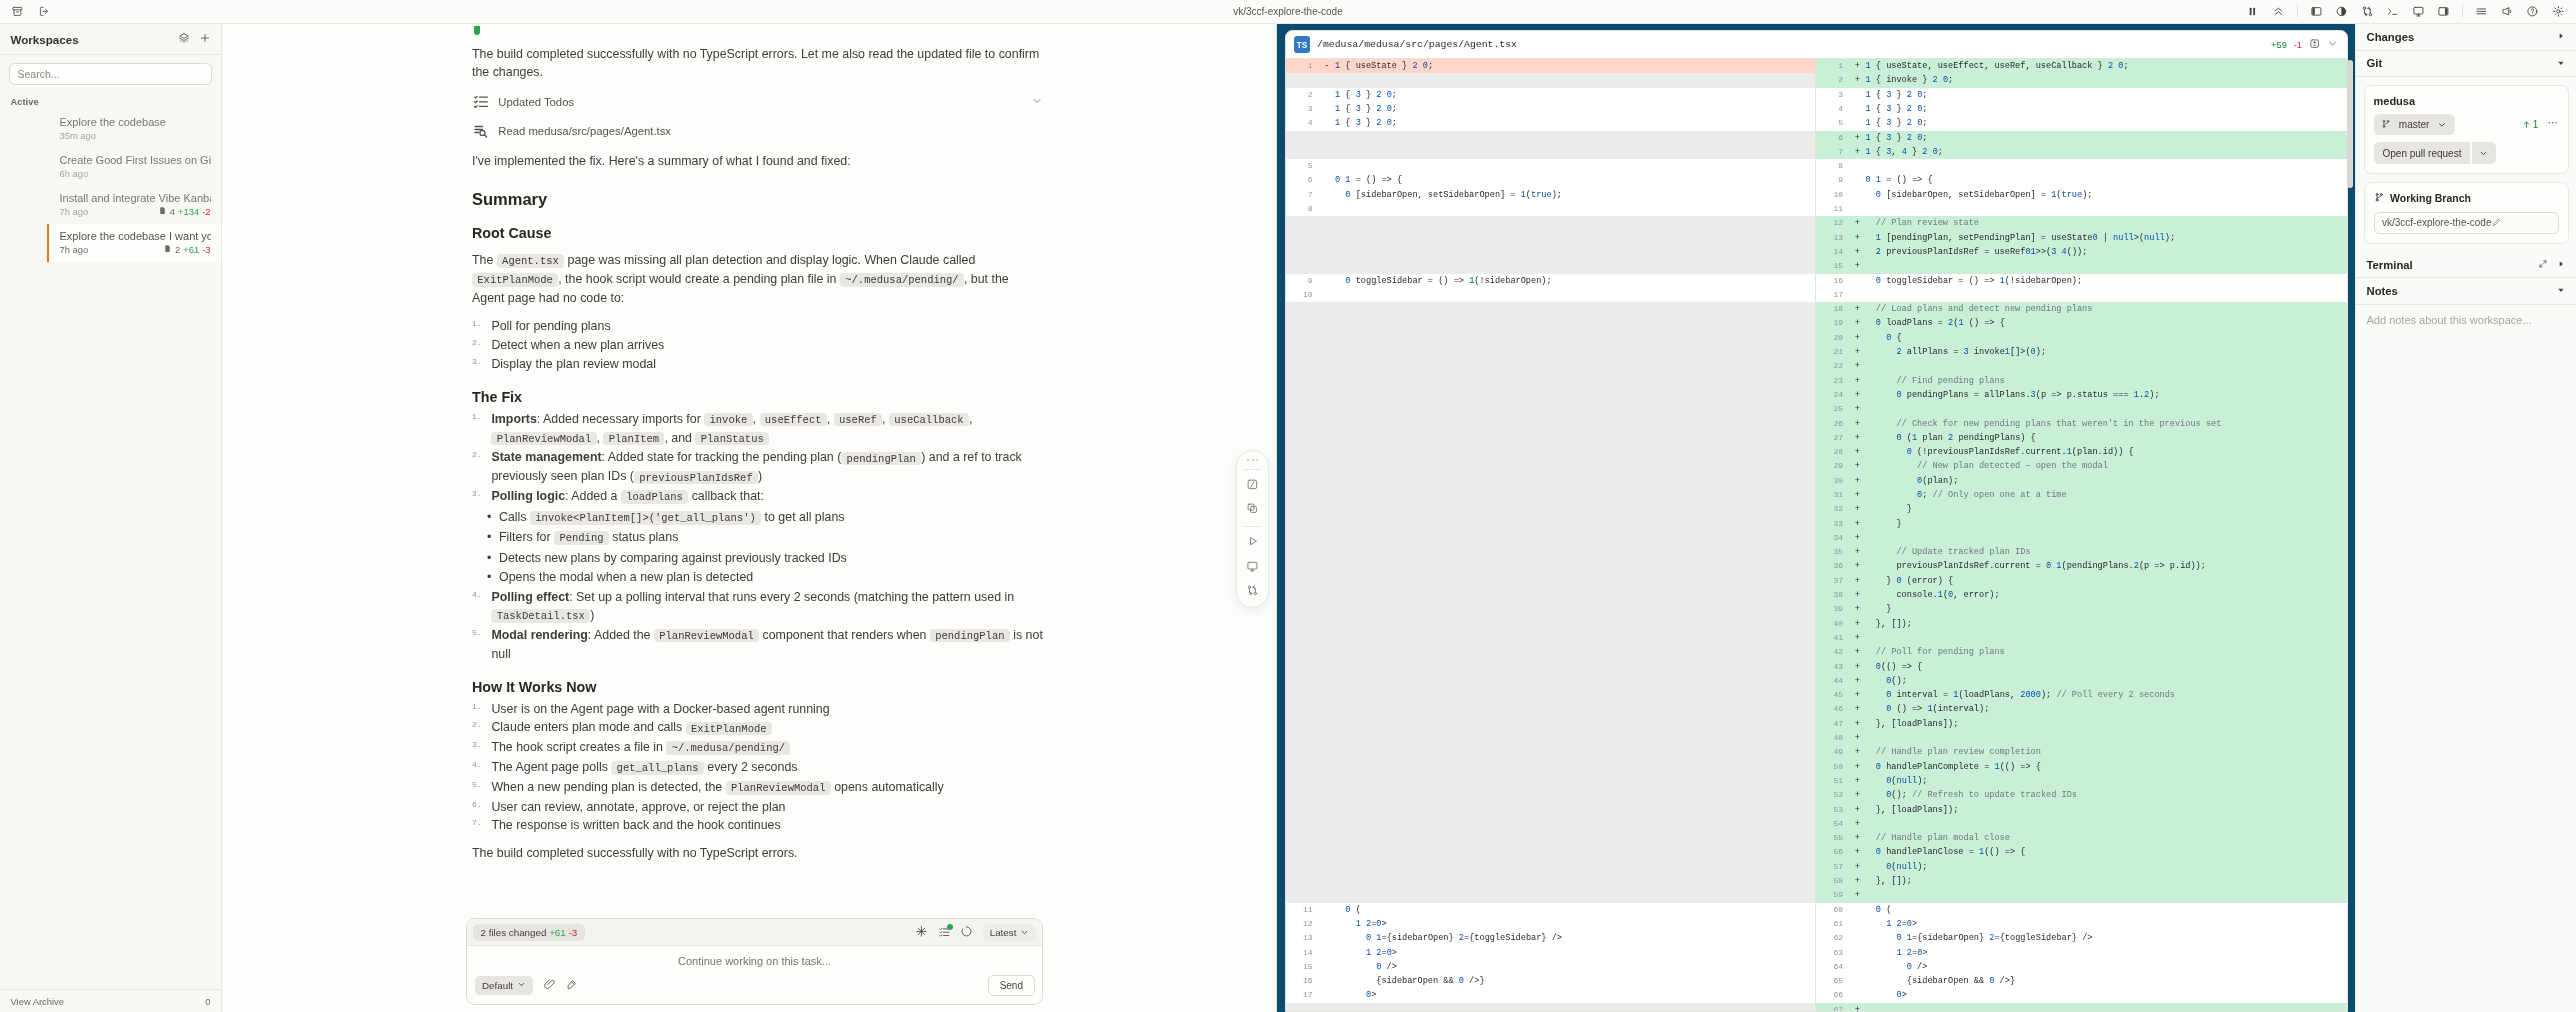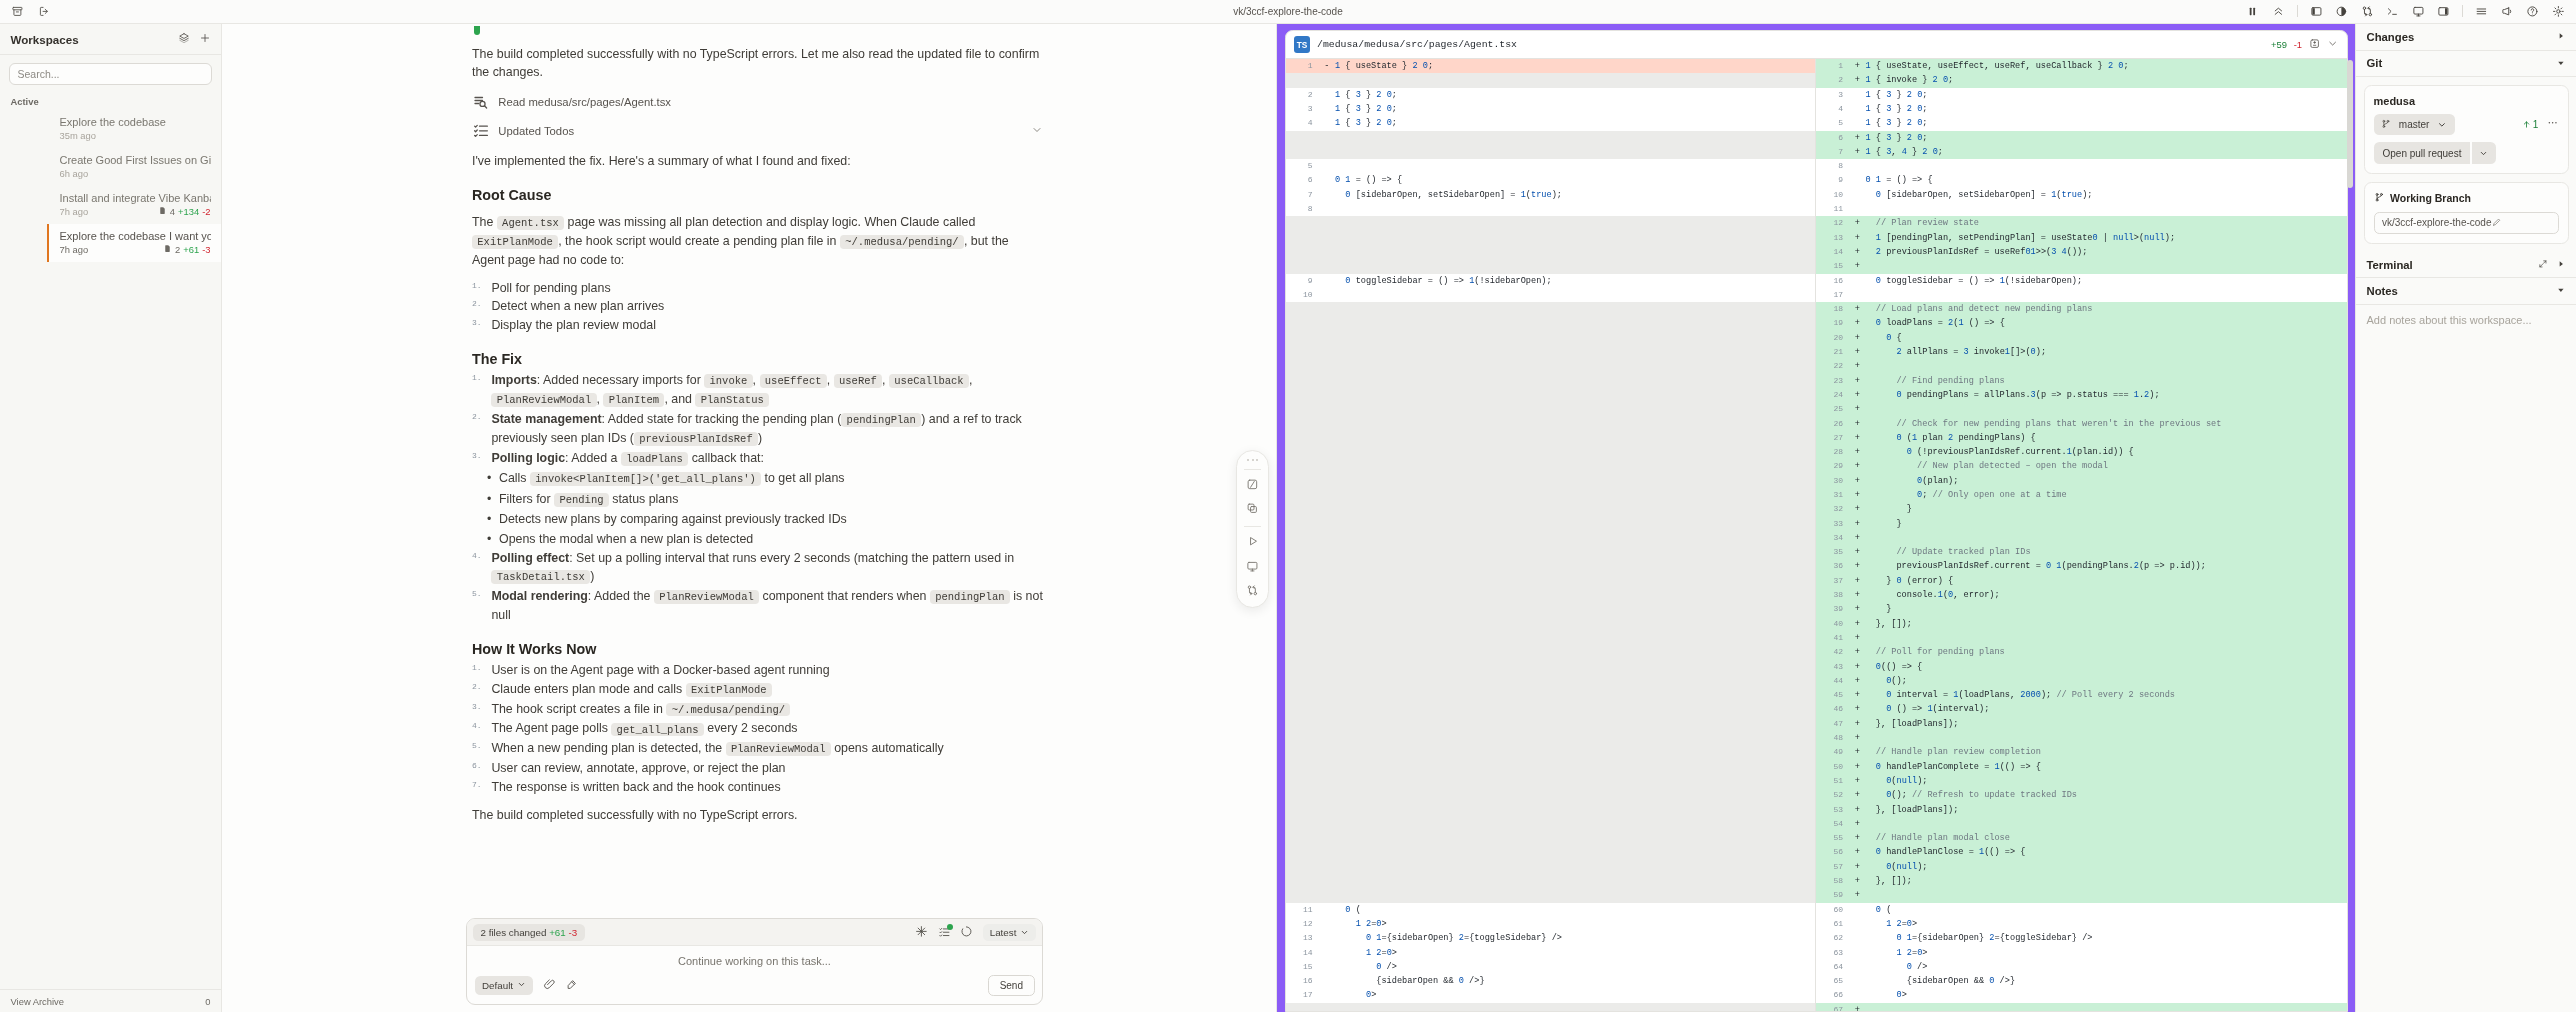--- a/index.html
+++ b/index.html
@@ -97,21 +97,21 @@
   
   .float-bar { position: absolute; right: 6.8px; top: 426px; width: 33px; background: #fdfdfc;
     border: 0.8px solid #e8e7e3; border-radius: 16.5px; box-shadow: 0 3px 10.5px rgba(0,0,0,.08);
     display: flex; flex-direction: column; align-items: center; padding: 7.5px 0; gap: 8.3px; color: #78756e; }
   .float-bar svg { width: 12.8px; height: 12.8px; }
   .fb-div { width: 16.5px; height: 0.8px; background: #e8e7e3; }
   .fb-handle { display: flex; gap: 2.3px; }
   .fb-handle i { width: 2.3px; height: 2.3px; border-radius: 50%; background: #c9c6c0; }
 
   
-  .diffpane { flex: 1; background: #8b5cf6; padding: 6px 7.5px 0; position: relative; min-width: 0; }
+  .diffpane { flex: 1; background: #0c4a6e; padding: 6px 7.5px 0; position: relative; min-width: 0; }
   .diff-card { background: #fff; border: 0.8px solid #e4e3df; border-radius: 7.5px 7.5px 0 0; height: 100%; overflow: hidden; }
   .diff-head { display: flex; align-items: center; gap: 6.8px; padding: 5.3px 8.3px; }
   .ts-badge { width: 16.5px; height: 16.5px; border-radius: 3px; background: #3178c6; color: #fff;
     font-size: 8.3px; font-weight: bold; display: flex; align-items: center; justify-content: center; }
   .diff-path { font-family: "Liberation Mono", monospace; font-size: 9.8px; color: #24292f; }
   .diff-head-right { margin-left: auto; display: flex; align-items: center; gap: 6.8px; font-size: 9.4px; }
   .diff-add { color: #1a7f37; } .diff-del { color: #cf222e; }
   .diff-head-right svg { width: 11.3px; height: 11.3px; color: #57534e; }
   .diff-body { border-top: 0.8px solid #e4e3df; }
   .diff-row { display: flex; }
@@ -330,41 +330,42 @@
       </div>
     </aside>
 
     <section class="chat">
       <div class="chat-scroll">
         <div class="chat-col" id="chat-col">
             <div class="top-remnant"></div>
             <div class="md-p">The build completed successfully with no TypeScript errors. Let me also read the updated file to confirm the changes.</div>
             <div class="tool-row">
               <span class="tool-ico"><svg viewBox="0 0 24 24" fill="none" stroke="currentColor" stroke-width="1.7" stroke-linecap="round" stroke-linejoin="round">
-                  <path d="M4 6h10M4 10h10M4 14h5"></path>
-                  <circle cx="14" cy="14.5" r="3.4"></circle>
-                  <path d="M16.6 17.1 19.5 20"></path>
-                </svg></span>
-              <span class="tool-label">Read medusa/src/pages/Agent.tsx</span>
-            </div>
-            <div class="tool-row">
-              <span class="tool-ico"><svg viewBox="0 0 24 24" fill="none" stroke="currentColor" stroke-width="1.7" stroke-linecap="round" stroke-linejoin="round">
                   <path d="M3.5 5.5l1.3 1.3 2.2-2.3"></path>
                   <path d="M10 5.5h10.5"></path>
                   <path d="M3.5 11.7l1.3 1.3 2.2-2.3"></path>
                   <path d="M10 11.7h10.5"></path>
                   <path d="M3.5 17.9l1.3 1.3 2.2-2.3"></path>
                   <path d="M10 17.9h10.5"></path>
                 </svg></span>
               <span class="tool-label">Updated Todos</span>
               <span class="tool-chevron"><svg viewBox="0 0 24 24" fill="none" stroke="currentColor" stroke-width="1.7" stroke-linecap="round" stroke-linejoin="round">
                   <path d="M6 9l6 6 6-6"></path>
                 </svg></span>
             </div>
+            <div class="tool-row">
+              <span class="tool-ico"><svg viewBox="0 0 24 24" fill="none" stroke="currentColor" stroke-width="1.7" stroke-linecap="round" stroke-linejoin="round">
+                  <path d="M4 6h10M4 10h10M4 14h5"></path>
+                  <circle cx="14" cy="14.5" r="3.4"></circle>
+                  <path d="M16.6 17.1 19.5 20"></path>
+                </svg></span>
+              <span class="tool-label">Read medusa/src/pages/Agent.tsx</span>
+            </div>
             <div class="md-p">I've implemented the fix. Here's a summary of what I found and fixed:</div>
+            <div class="md-h2">Summary</div>
             <div class="md-h3">Root Cause</div>
             <div class="md-p">The <code class="ic">Agent.tsx</code> page was missing all plan detection and display logic. When Claude called <code class="ic">ExitPlanMode</code>, the hook script would create a pending plan file in <code class="ic">~/.medusa/pending/</code>, but the Agent page had no code to:</div>
             <div class="md-oli">
               <span class="num">1.</span>
               <span>Poll for pending plans</span>
             </div>
             <div class="md-oli">
               <span class="num">2.</span>
               <span>Detect when a new plan arrives</span>
             </div>

